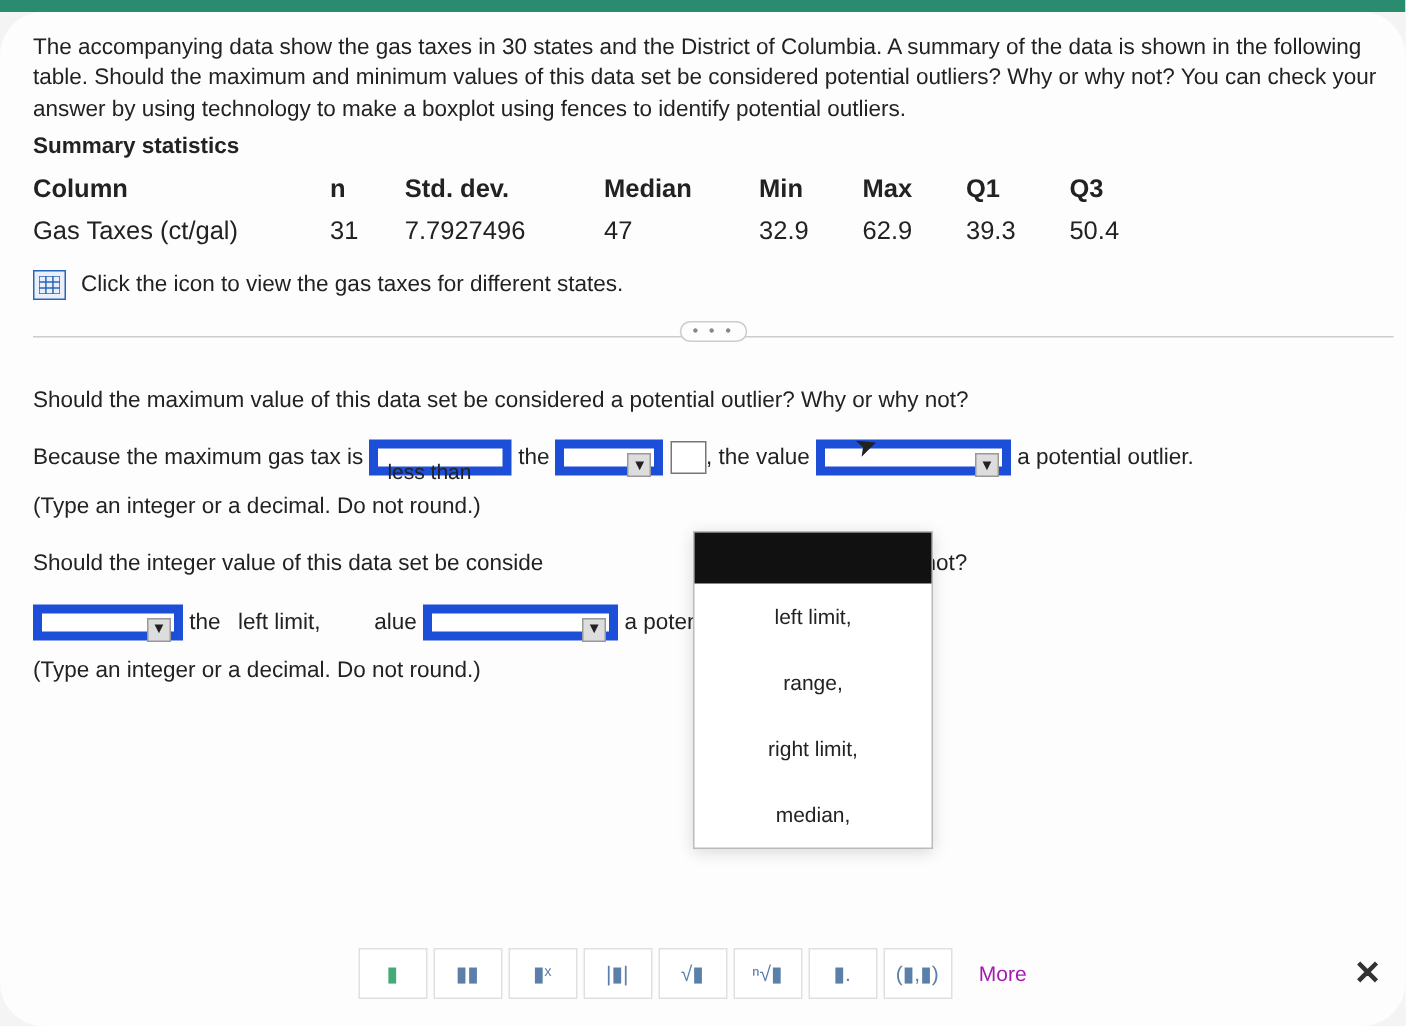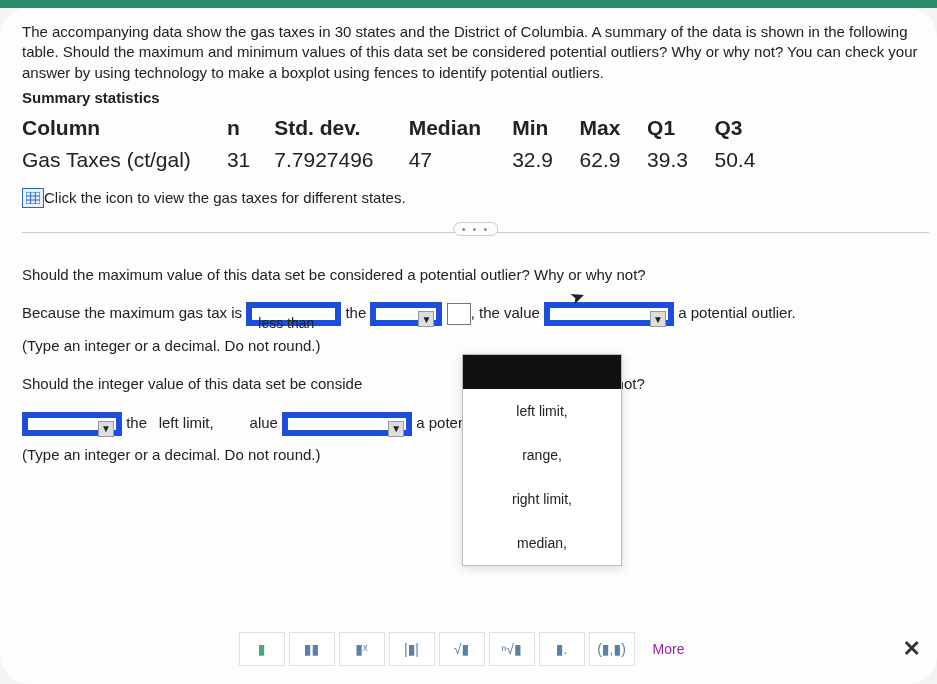--- a/index.html
+++ b/index.html
@@ -19,25 +19,25 @@
   }
   .page {
     background: #fdfdfd;
     padding: 14px 8px 10px 22px;
     height: calc(100% - 8px);
     position: relative;
     border-radius: 29px;
   }
   .intro { line-height: 1.35; margin-bottom: 6px; }
   .summary-label { font-weight: bold; margin-top: 2px; }
-  table.stats { border-collapse: collapse; font-size: 21px; margin-top: 6px; width: 100%; max-width: 760px; }
+  table.stats { border-collapse: collapse; font-size: 17px; margin-top: 6px; width: 100%; max-width: 760px; }
   table.stats th, table.stats td { text-align: left; padding: 4px 18px 4px 0; font-weight: normal; }
   table.stats th { font-weight: bold; }
   table.stats td.first { padding-right: 10px; margin-top: 20px; }
-  .icon-row { margin-top: 12px; display: flex; align-items: center; }
+  .icon-row { margin-top: 12px; display: flex; align-items: center; gap: 10px; }
   .grid-icon {
     width: 22px; height: 20px; display: inline-flex; align-items: center; justify-content: center;
     border: 1px solid #2a66b8; background: #e9f0fb; color: #2a66b8; font-size: 12px;
   }
   .divider {
     border: none;
     border-top: 1px solid #ccc;
     margin: 22px 0 12px 0;
     position: relative;
   }

